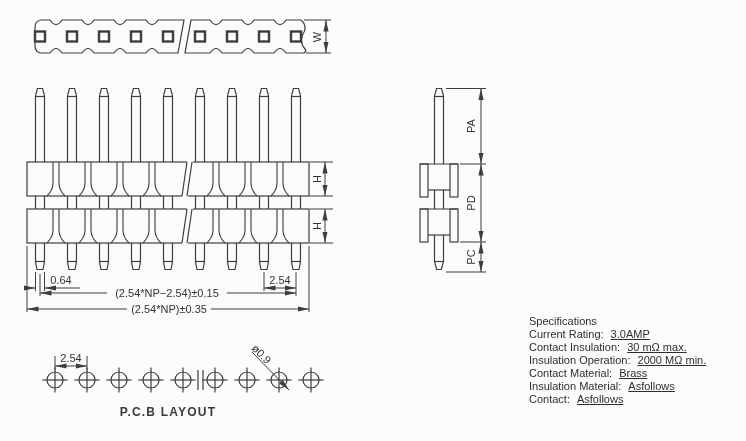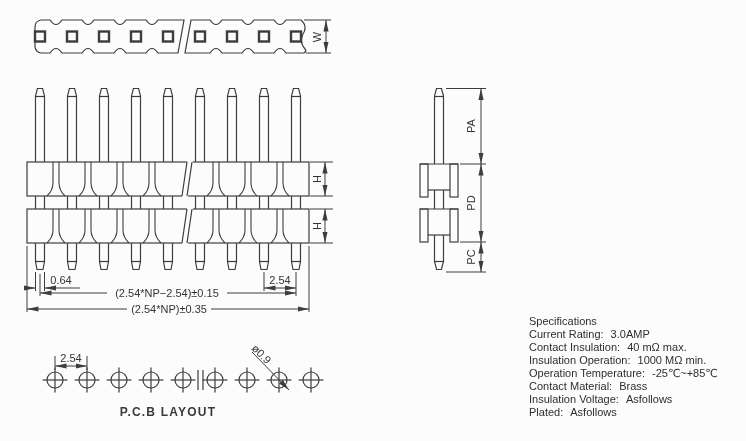--- a/index.html
+++ b/index.html
@@ -8,21 +8,21 @@
     font-family:"Liberation Sans","DejaVu Sans",sans-serif;overflow:hidden;
   }
   #drawing{position:absolute;left:0;top:0;}
   .dimtext{fill:#333;font-size:11px;font-family:"Liberation Sans","DejaVu Sans",sans-serif;}
   .pcbtitle{fill:#3a3a3a;font-size:12px;letter-spacing:1.2px;font-weight:bold;}
   #specs{
     position:absolute;left:529px;top:315px;width:212px;
     font-size:11px;line-height:13px;color:#2e2e2e;
   }
   #specs .row{white-space:nowrap;}
-  #specs .val{margin-left:7px;}
+  #specs .val{margin-left:7px;text-decoration:underline;}
 </style>
 </head>
 <body>
 
 <div id="stage">
 
 <svg id="drawing" width="746" height="441" viewBox="0 0 746 441">
   <defs>
     <marker id="ar" viewBox="0 0 12 6" refX="11.5" refY="3" markerWidth="12" markerHeight="6" orient="auto-start-reverse" markerUnits="userSpaceOnUse">
       <path d="M11.5,3 L0,0.4 L0,5.6 Z" fill="#3d3d3d"></path>
@@ -248,32 +248,29 @@
     <text class="pcbtitle" x="168" y="416" text-anchor="middle" stroke="none">P.C.B LAYOUT</text>
   </g>
 </svg>
 
 <div id="specs">
   <div class="row">Specifications</div>
   <div class="row">
     <span>Current Rating:</span><span class="val">3.0AMP</span>
   </div>
   <div class="row">
-    <span>Contact Insulation:</span><span class="val">40 mΩ max.</span>
-  </div>
-  <div class="row">
-    <span>Insulation Operation:</span><span class="val">1000 MΩ min.</span>
-  </div>
-  <div class="row">
-    <span>Operation Temperature:</span><span class="val">-25℃~+85℃</span>
+    <span>Contact Insulation:</span><span class="val">30 mΩ max.</span>
+  </div>
+  <div class="row">
+    <span>Insulation Operation:</span><span class="val">2000 MΩ min.</span>
   </div>
   <div class="row">
     <span>Contact Material:</span><span class="val">Brass</span>
   </div>
   <div class="row">
-    <span>Insulation Voltage:</span><span class="val">Asfollows</span>
-  </div>
-  <div class="row">
-    <span>Plated:</span><span class="val">Asfollows</span>
+    <span>Insulation Material:</span><span class="val">Asfollows</span>
+  </div>
+  <div class="row">
+    <span>Contact:</span><span class="val">Asfollows</span>
   </div>
 </div>
 
 </div>
 
 </body></html>

